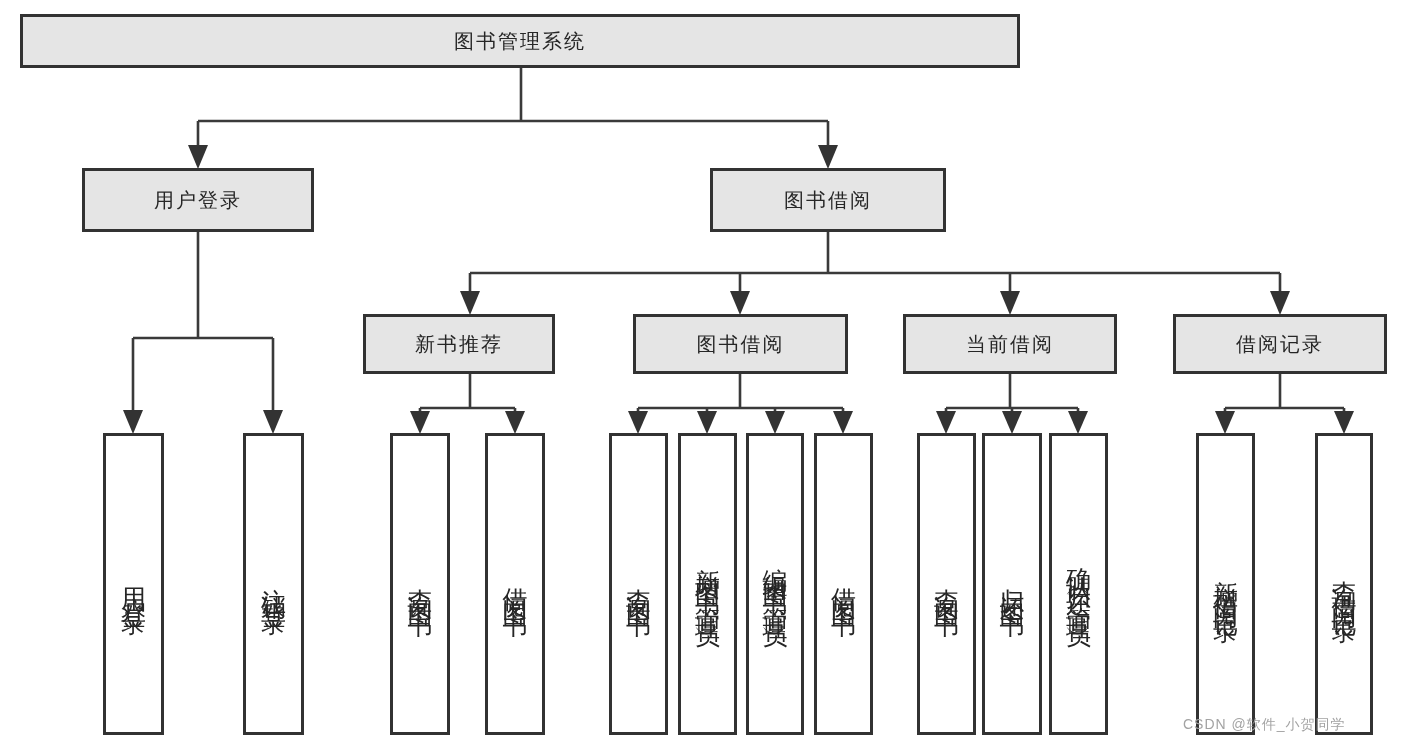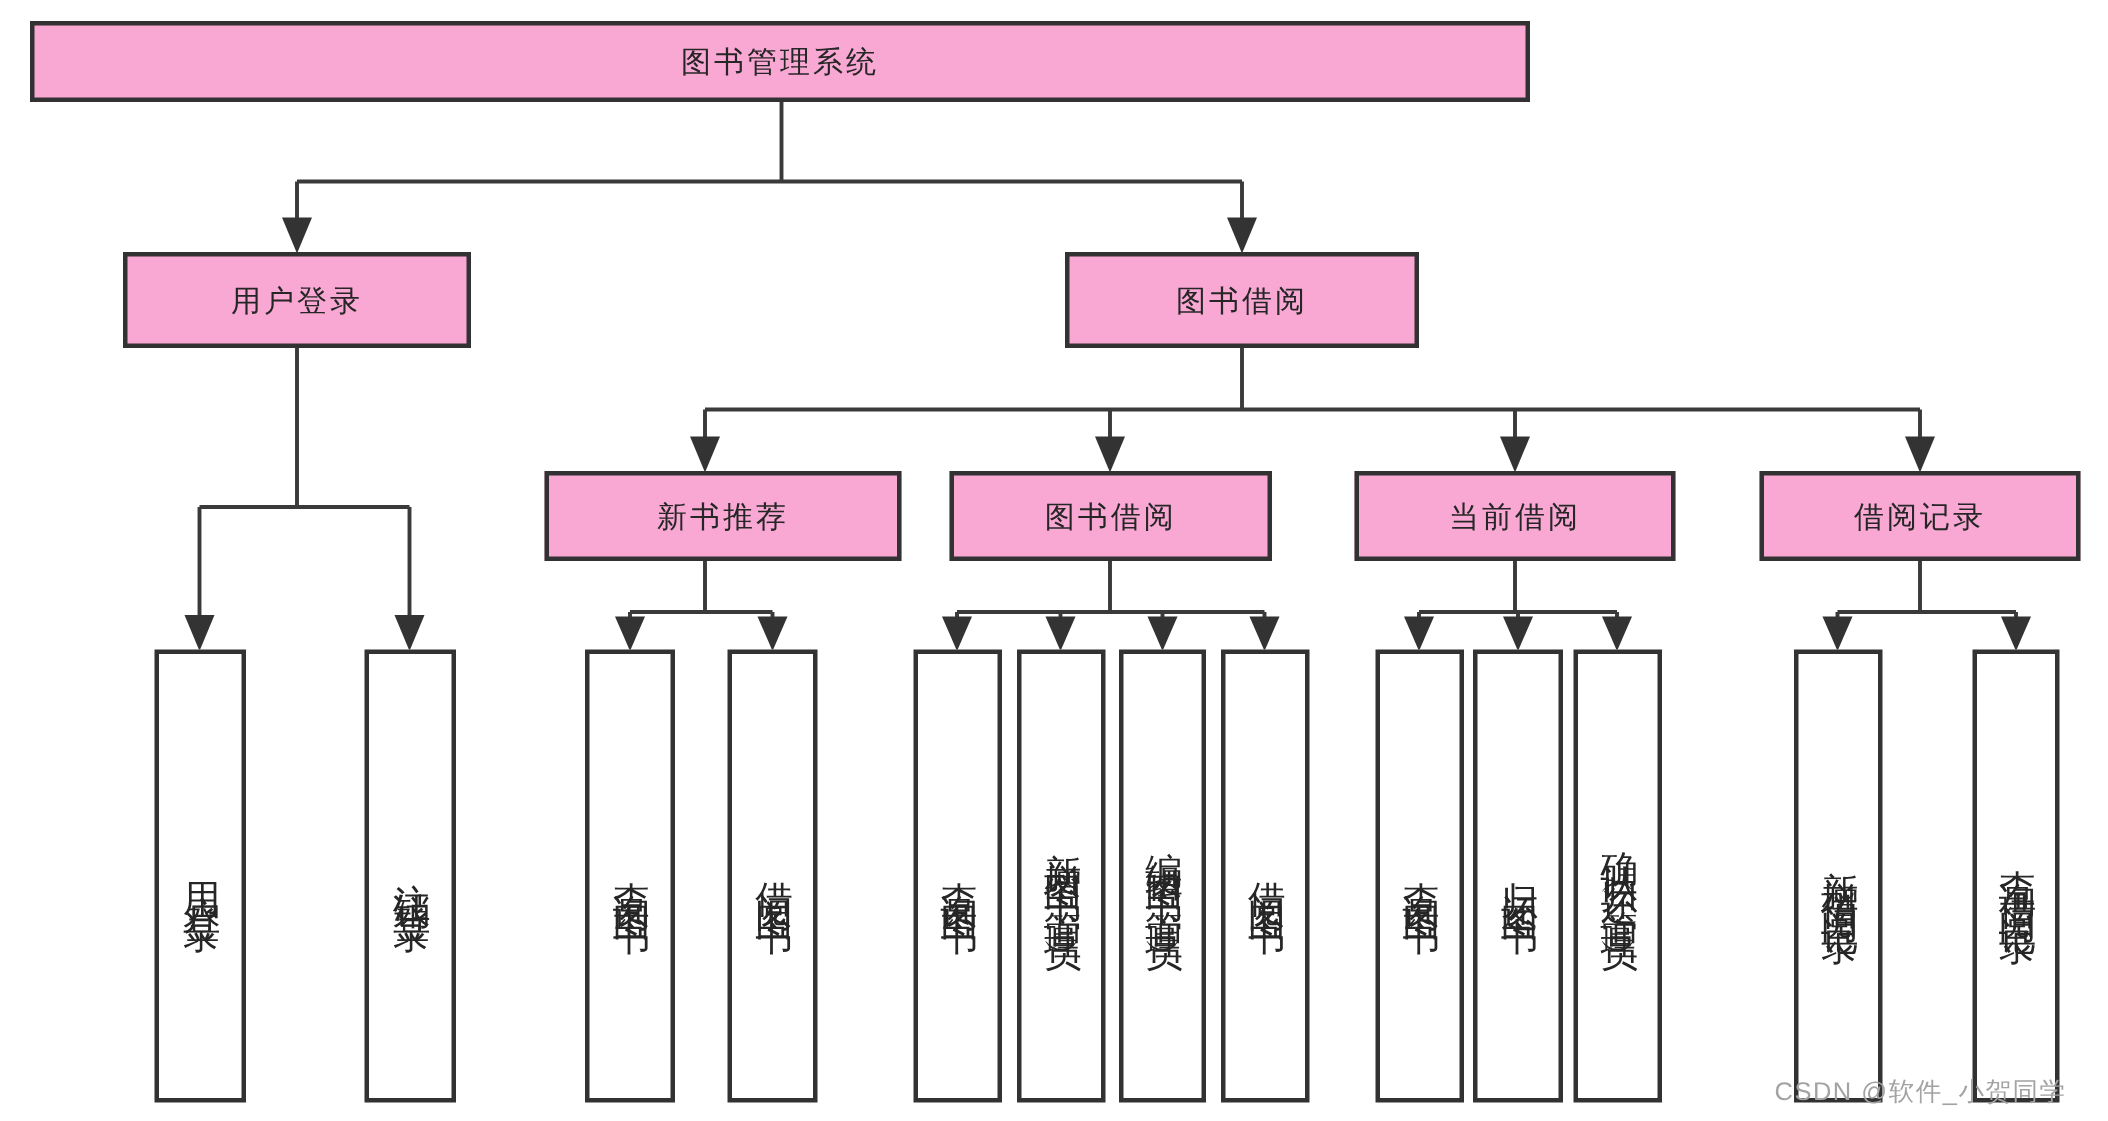--- a/index.html
+++ b/index.html
@@ -16,21 +16,21 @@
     left: 0; top: 0;
     width: 1405px; height: 747px;
     pointer-events: none;
   }
   .wires path { stroke: #3a3a3a; stroke-width: 2.6; fill: none; }
   .wires polygon { fill: #333333; stroke: none; }
   .node {
     position: absolute;
     box-sizing: border-box;
     border: 3px solid #323232;
-    background: #f9a8d4;
+    background: #e5e5e5;
     display: flex;
     align-items: center;
     justify-content: center;
     font-size: 20px;
     color: #262626;
     letter-spacing: 2px;
     white-space: nowrap;
   }
   .leaf {
     position: absolute;
@@ -48,21 +48,21 @@
     font-size: 25px;
     color: #262626;
     letter-spacing: 8px;
     line-height: 1;
     white-space: nowrap;
   }
   
   .n-root    { left: 20px;   top: 14px;  width: 1000px; height: 54px; }
   .n-user    { left: 82px;   top: 168px; width: 232px;  height: 64px; }
   .n-mgmt    { left: 710px;  top: 168px; width: 236px;  height: 64px; }
-  .n-newbook { left: 363px;  top: 314px; width: 238px;  height: 60px; }
+  .n-newbook { left: 363px;  top: 314px; width: 192px;  height: 60px; }
   .n-borrow  { left: 633px;  top: 314px; width: 215px;  height: 60px; }
   .n-current { left: 903px;  top: 314px; width: 214px;  height: 60px; }
   .n-records { left: 1173px; top: 314px; width: 214px;  height: 60px; }
   
   .l0  { left: 103px;  width: 61px; }
   .l1  { left: 243px;  width: 61px; }
   .l2  { left: 390px;  width: 60px; }
   .l3  { left: 485px;  width: 60px; }
   .l4  { left: 609px;  width: 59px; }
   .l5  { left: 678px;  width: 59px; }
@@ -70,21 +70,21 @@
   .l7  { left: 814px;  width: 59px; }
   .l8  { left: 917px;  width: 59px; }
   .l9  { left: 982px;  width: 60px; }
   .l10 { left: 1049px; width: 59px; }
   .l11 { left: 1196px; width: 59px; }
   .l12 { left: 1315px; width: 58px; }
   .watermark {
     position: absolute;
     left: 1183px;
     top: 716px;
-    font-size: 17px;
+    font-size: 14px;
     color: #a3a3a3;
     letter-spacing: 1px;
     z-index: 5;
     white-space: nowrap;
   }
 </style>
 </head>
 <body>
 
 <div class="canvas">

